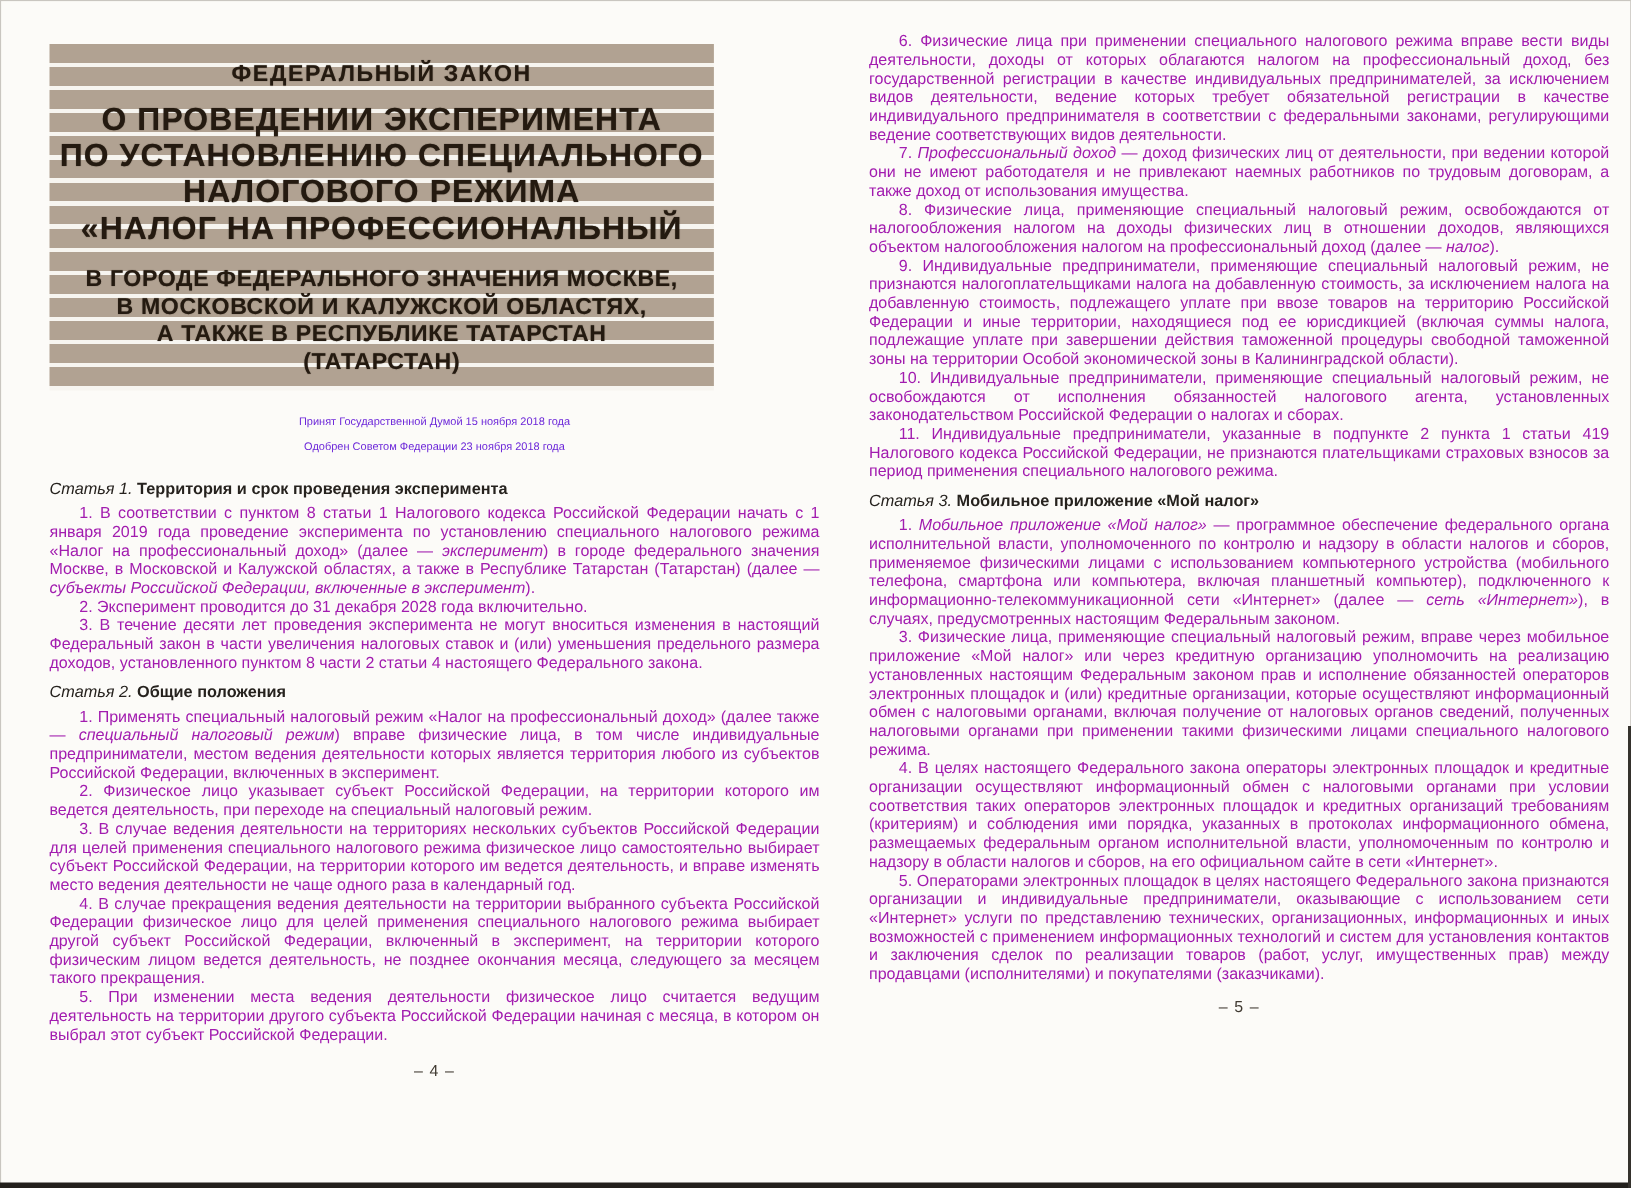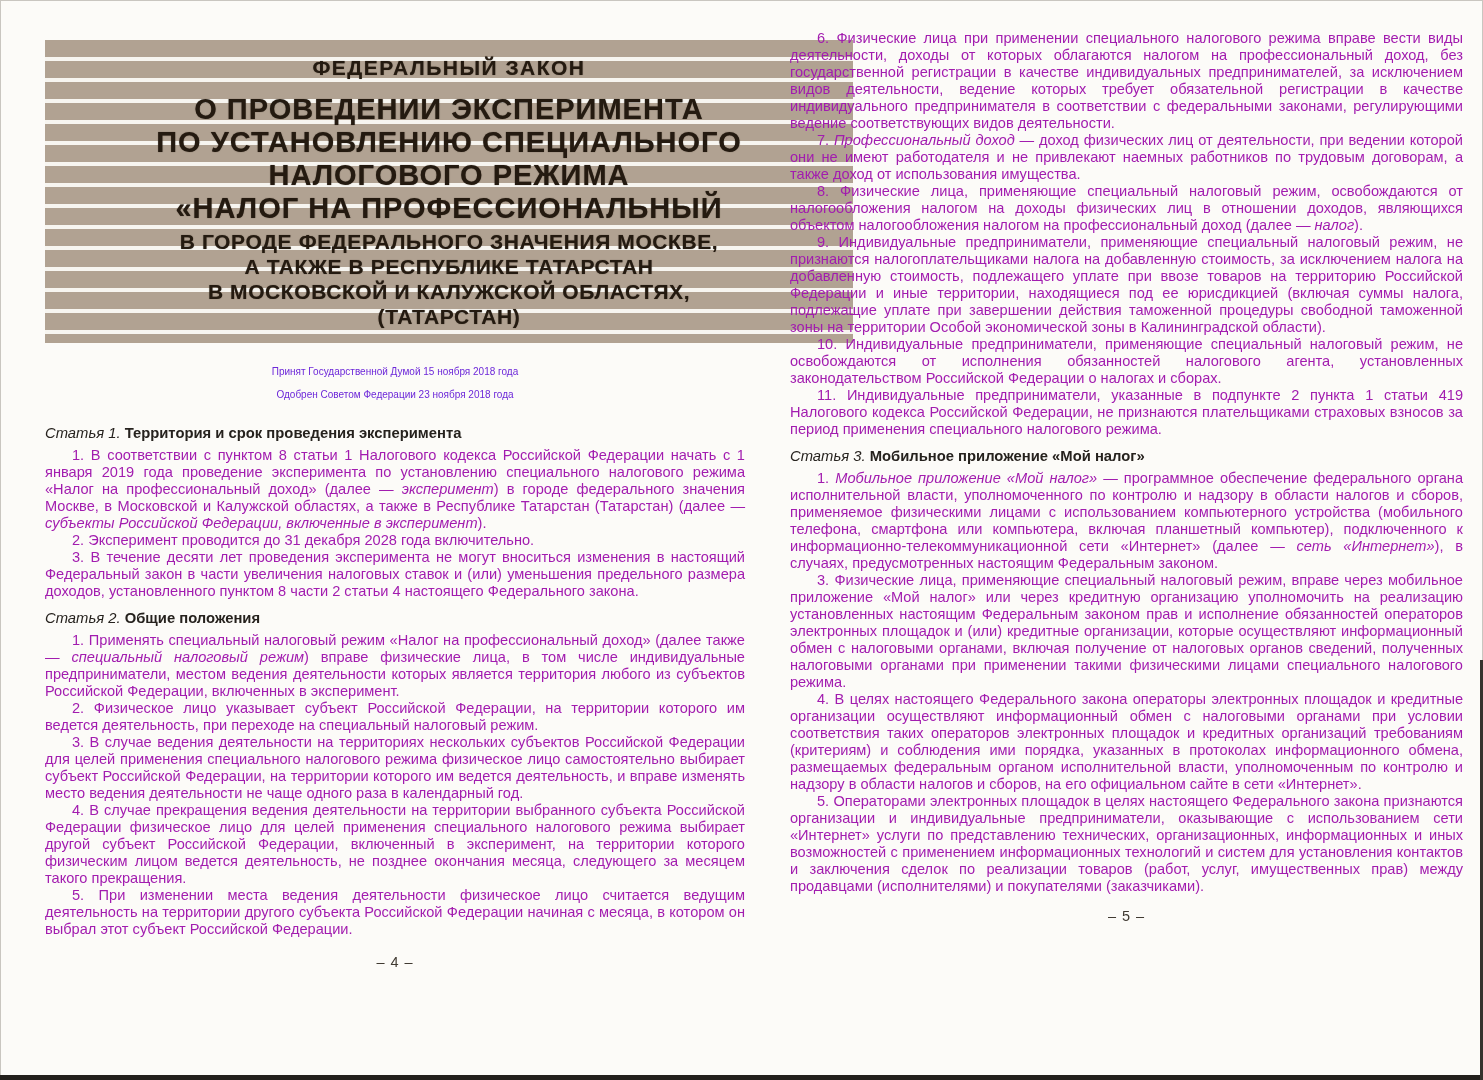--- a/index.html
+++ b/index.html
@@ -24,38 +24,38 @@
   .scan-edge-right {
     position:absolute; right:0; bottom:0; width:3px; height:420px;
     background:#35322d;
   }
 
   
   .page-left  { position:absolute; left:45px;  top:40px;  width:700px; }
   .page-right { position:absolute; left:790px; top:30px;  width:673px; }
 
   .hdr {
-    width:808px;
+    width:604px;
     background:repeating-linear-gradient(to bottom,
       #b1a292 0px, #b1a292 17px,
       #f7f5f0 17px, #f7f5f0 21px);
     text-align:center;
     color:#241a10;
     padding:16px 8px 14px 8px;
   }
   .hdr-kicker {
     font-size:21px; font-weight:bold; letter-spacing:1.5px;
     margin-bottom:13px;
     text-shadow:0 0 1px rgba(36,26,16,.6);
   }
   .hdr-main div {
     font-size:29px; line-height:33px; font-weight:bold; letter-spacing:1px;
     text-shadow:0 0 1px rgba(36,26,16,.65);
   }
-  .hdr-sub { margin-top:4px;text-align:center; }
+  .hdr-sub { margin-top:16px;text-align:center; }
   .hdr-sub div {
     font-size:21px; line-height:25px; font-weight:bold; letter-spacing:.6px;
     text-shadow:0 0 1px rgba(36,26,16,.6);
   }
 
   .adopted { margin-top:17px; text-align:center; }
   .adopted div { font-size:10px; line-height:23px; color:#6d28d9; }
 
   .doc-body { margin-top:19px; }
   .page-right .doc-body { margin-top:0; }
@@ -95,22 +95,22 @@
   <div class="hdr">
     <div class="hdr-kicker">ФЕДЕРАЛЬНЫЙ ЗАКОН</div>
     <div class="hdr-main">
         <div>О ПРОВЕДЕНИИ ЭКСПЕРИМЕНТА</div>
         <div>ПО УСТАНОВЛЕНИЮ СПЕЦИАЛЬНОГО</div>
         <div>НАЛОГОВОГО РЕЖИМА</div>
         <div>«НАЛОГ НА ПРОФЕССИОНАЛЬНЫЙ</div>
       </div>
     <div class="hdr-sub">
         <div>В ГОРОДЕ ФЕДЕРАЛЬНОГО ЗНАЧЕНИЯ МОСКВЕ,</div>
+        <div>В МОСКОВСКОЙ И КАЛУЖСКОЙ ОБЛАСТЯХ,</div>
         <div>А ТАКЖЕ В РЕСПУБЛИКЕ ТАТАРСТАН</div>
-        <div>В МОСКОВСКОЙ И КАЛУЖСКОЙ ОБЛАСТЯХ,</div>
         <div>(ТАТАРСТАН)</div>
       </div>
   </div>
 
   <div class="adopted">
       <div>Принят Государственной Думой 15 ноября 2018 года</div>
       <div>Одобрен Советом Федерации 23 ноября 2018 года</div>
     </div>
 
   <div class="doc-body">

